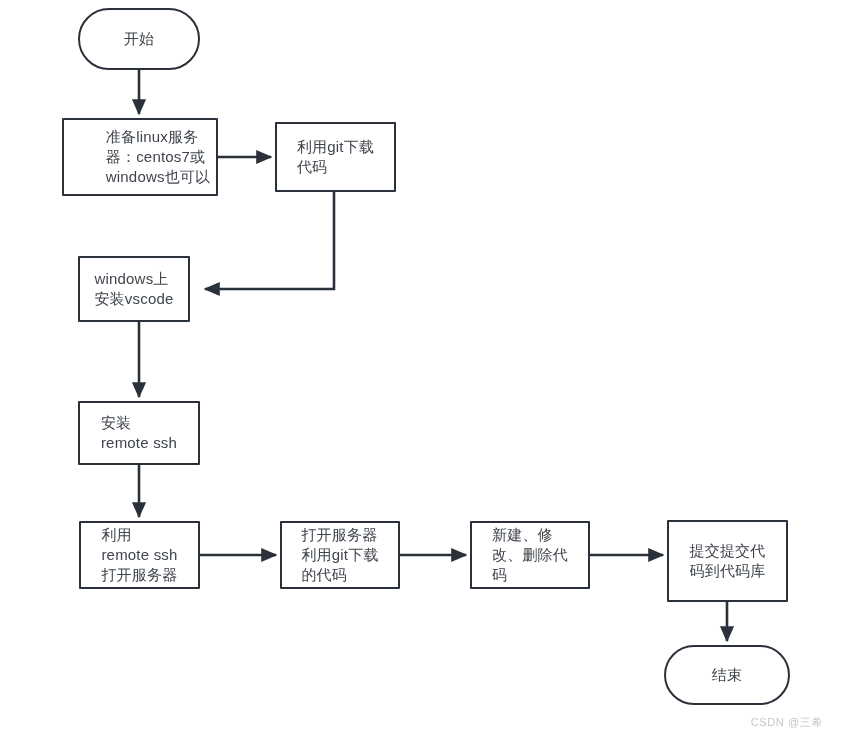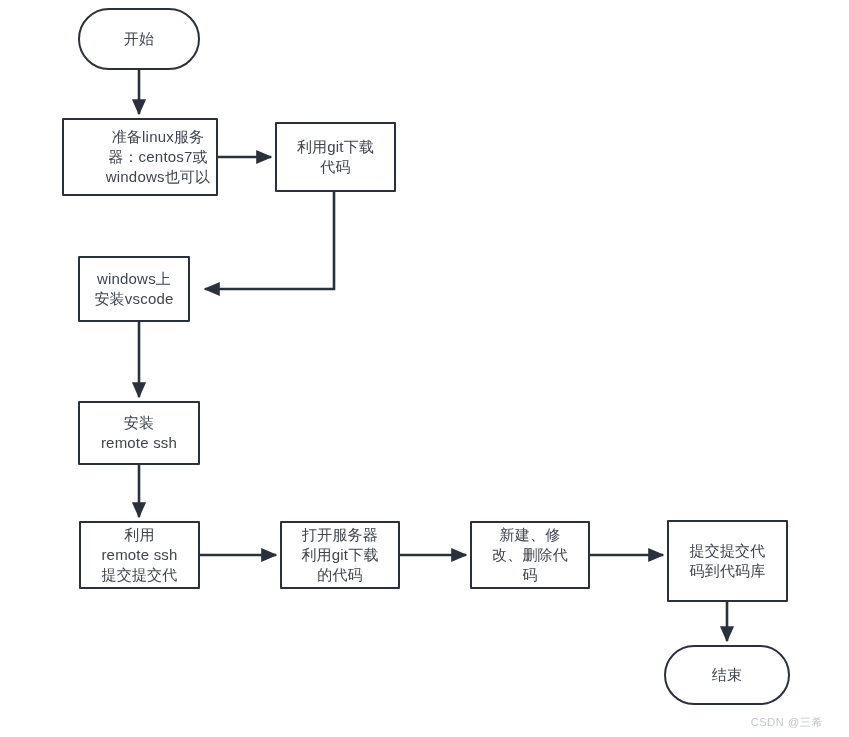--- a/index.html
+++ b/index.html
@@ -26,21 +26,21 @@
   }
   .node {
     position: absolute;
     box-sizing: border-box;
     border: 2px solid #2b313b;
     background: #ffffff;
     color: #3f444d;
     display: flex;
     align-items: center;
     justify-content: center;
-    text-align: center;
+    text-align: left;
     line-height: 1.32;
     font-size: 15px;
     white-space: pre-line;
     letter-spacing: 0.2px;
   }
   .node.terminal {
     border-radius: 32px;
   }
   .node.process {
     border-radius: 1px;
@@ -91,21 +91,21 @@
 器：centos7或
 windows也可以</div>
   <div class="node process" style="left: 275px; top: 122px; width: 121px; height: 70px;">利用git下载
 代码</div>
   <div class="node process" style="left: 78px; top: 256px; width: 112px; height: 66px;">windows上
 安装vscode</div>
   <div class="node process" style="left: 78px; top: 401px; width: 122px; height: 64px;">安装
 remote ssh</div>
   <div class="node process" style="left: 79px; top: 521px; width: 121px; height: 68px;">利用
 remote ssh
-提交提交代</div>
+打开服务器</div>
   <div class="node process" style="left: 280px; top: 521px; width: 120px; height: 68px;">打开服务器
 利用git下载
 的代码</div>
   <div class="node process" style="left: 470px; top: 521px; width: 120px; height: 68px;">新建、修
 改、删除代
 码</div>
   <div class="node process" style="left: 667px; top: 520px; width: 121px; height: 82px;">提交提交代
 码到代码库</div>
   <div class="node terminal" style="left: 664px; top: 645px; width: 126px; height: 60px;">结束</div>
 

